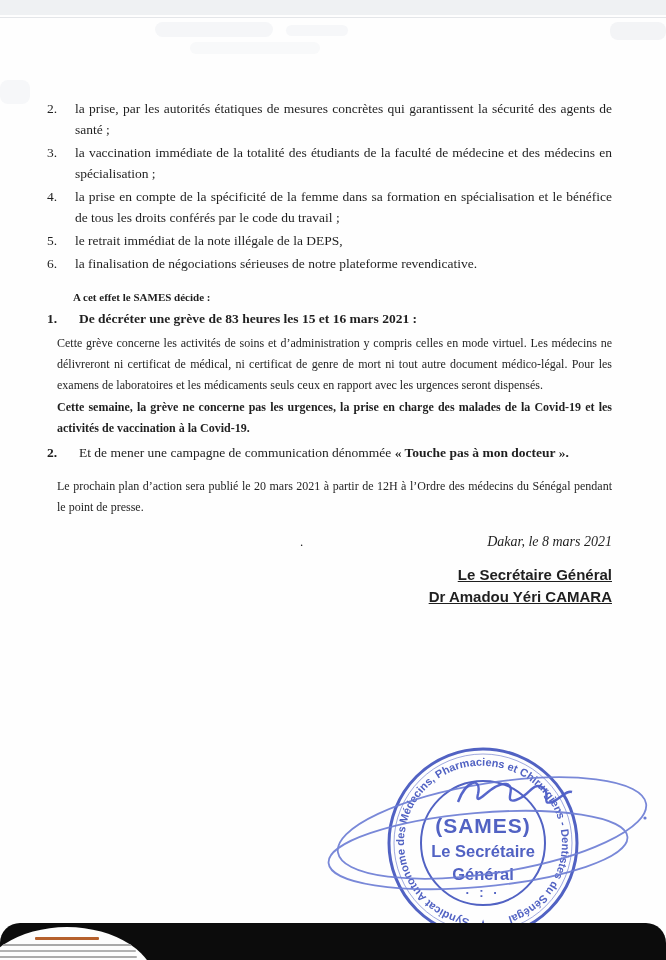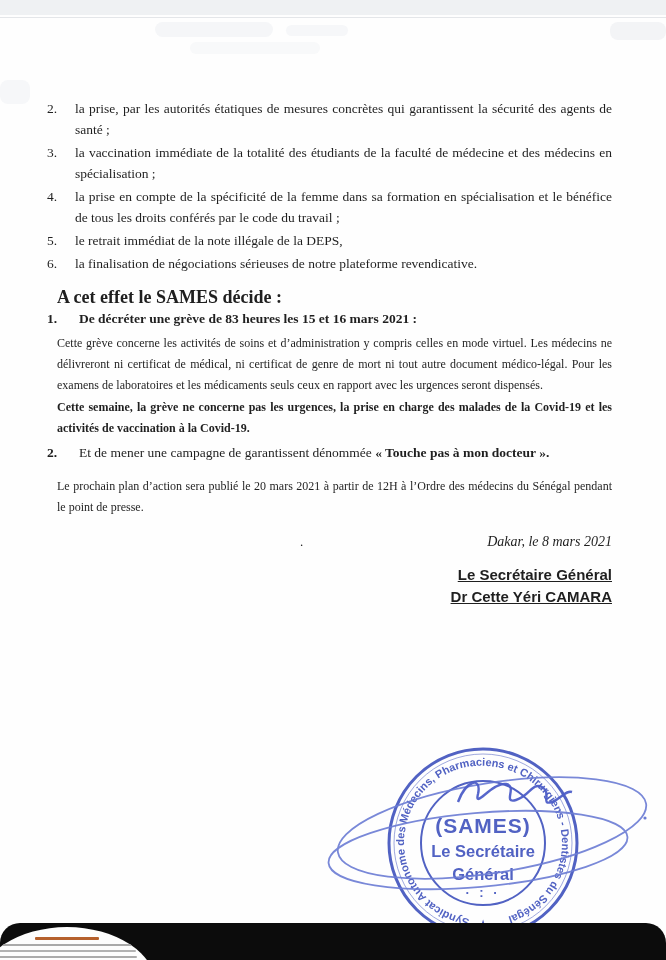--- a/index.html
+++ b/index.html
@@ -14,21 +14,21 @@
   .sm2{left:286px;top:25px;width:62px;height:11px;background:#f6f7f9;}
   .sm3{left:610px;top:22px;width:56px;height:18px;background:#f3f4f6;}
   .sm4{left:0px;top:80px;width:30px;height:24px;background:#f6f7f9;}
   .sm5{left:190px;top:42px;width:130px;height:12px;background:#f8f9fa;}
 
   
   .content{position:absolute;left:0;top:0;width:666px;padding:98px 54px 0 47px;box-sizing:border-box;z-index:1;}
   .li{display:flex;line-height:21px;font-size:13.5px;margin-bottom:2px;}
   .li .num{width:28px;flex:0 0 28px;}
   .li .txt{flex:1;text-align:justify;}
-  .heading{margin:13px 0 0 10px;font-weight:bold;font-size:18px;line-height:21px;}
+  .heading{margin:13px 0 0 26px;font-weight:bold;font-size:11px;line-height:21px;}
   .decision{display:flex;line-height:21px;font-size:13.5px;font-weight:bold;}
   .decision .num{width:32px;flex:0 0 32px;}
   .decision .txt{flex:1;}
   .dec2{margin-top:3px;font-weight:normal;}
   .dec2 .num{font-weight:bold;}
   .para{margin:4px 0 0 10px;font-size:12px;line-height:21px;text-align:justify;}
   .para.bold{font-weight:bold;margin-top:1px;}
   .para.mt{margin-top:13px;}
   .date-line{position:relative;margin-top:13px;line-height:22px;font-size:14px;
              font-style:italic;text-align:right;}
@@ -97,33 +97,33 @@
     <div class="decision">
       <span class="num">1.</span>
       <div class="txt">De décréter une grève de 83 heures les 15 et 16 mars 2021 :</div>
     </div>
 
     <div class="para">Cette grève concerne les activités de soins et d’administration y compris celles en mode virtuel. Les médecins ne délivreront ni certificat de médical, ni certificat de genre de mort ni tout autre document médico-légal. Pour les examens de laboratoires et les médicaments seuls ceux en rapport avec les urgences seront dispensés.</div>
     <div class="para bold">Cette semaine, la grève ne concerne pas les urgences, la prise en charge des malades de la Covid-19 et les activités de vaccination à la Covid-19.</div>
 
     <div class="decision dec2">
       <span class="num">2.</span>
-      <div class="txt"><span>Et de mener une campagne de garantissent dénommée </span><b>« Touche pas à mon docteur ».</b></div>
+      <div class="txt"><span>Et de mener une campagne de communication dénommée </span><b>« Touche pas à mon docteur ».</b></div>
     </div>
 
     <div class="para mt">Le prochain plan d’action sera publié le 20 mars 2021 à partir de 12H à l’Ordre des médecins du Sénégal pendant le point de presse.</div>
 
     <div class="date-line">
       <span class="stray-dot">.</span>
       <span>Dakar, le 8 mars 2021</span>
     </div>
 
     <div class="sig-block">
       <div><span class="line">Le Secrétaire Général</span></div>
-      <div><span class="line">Dr Cette Yéri CAMARA</span></div>
+      <div><span class="line">Dr Amadou Yéri CAMARA</span></div>
     </div>
   </div>
 
   <svg class="stamp-svg" width="220" height="220" viewBox="0 0 220 220">
     <g fill="none" stroke="#4355be">
       <circle cx="110" cy="110" r="94" stroke-width="3"></circle>
       <circle cx="110" cy="110" r="89" stroke-width="1" opacity="0.55"></circle>
       <circle cx="110" cy="110" r="62" stroke-width="2"></circle>
     </g>
     <defs>

